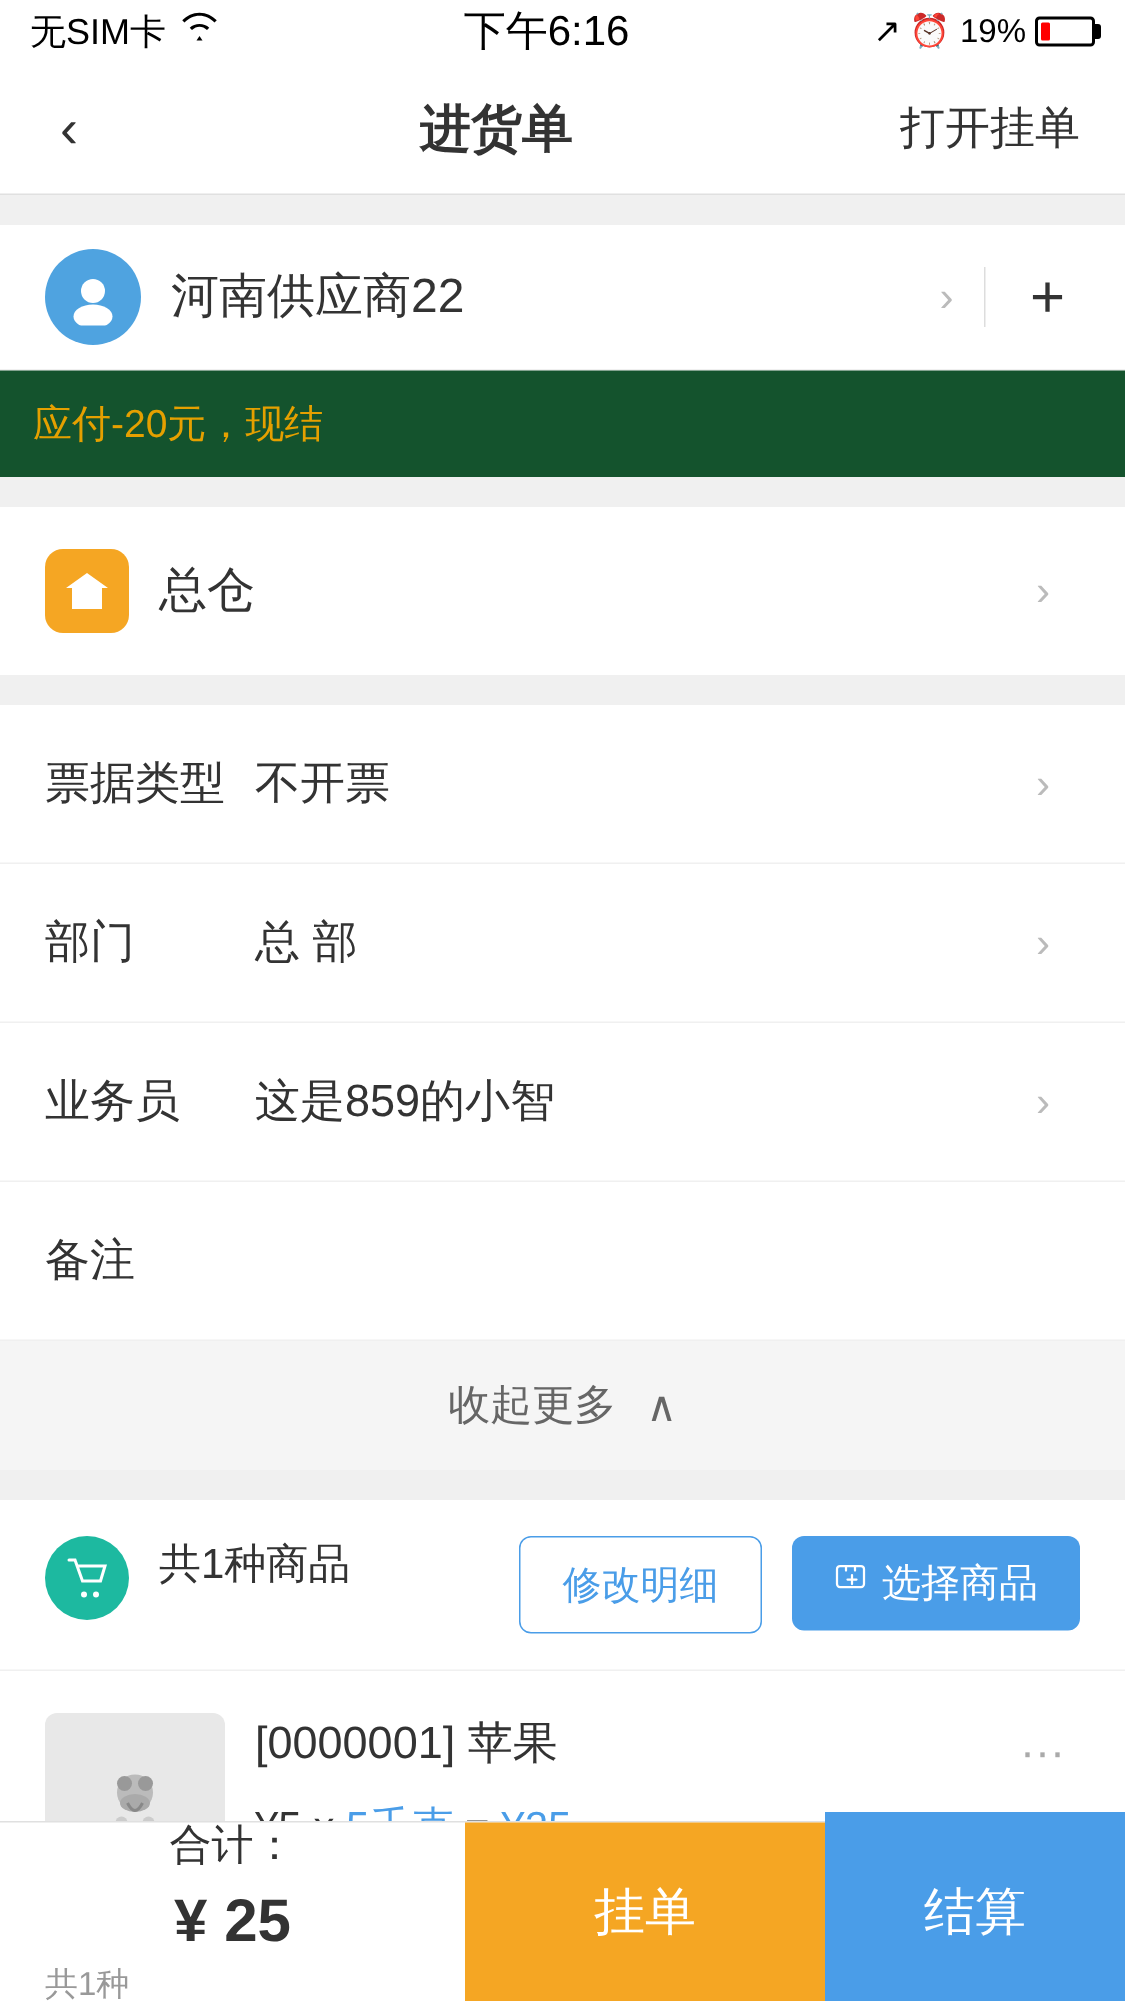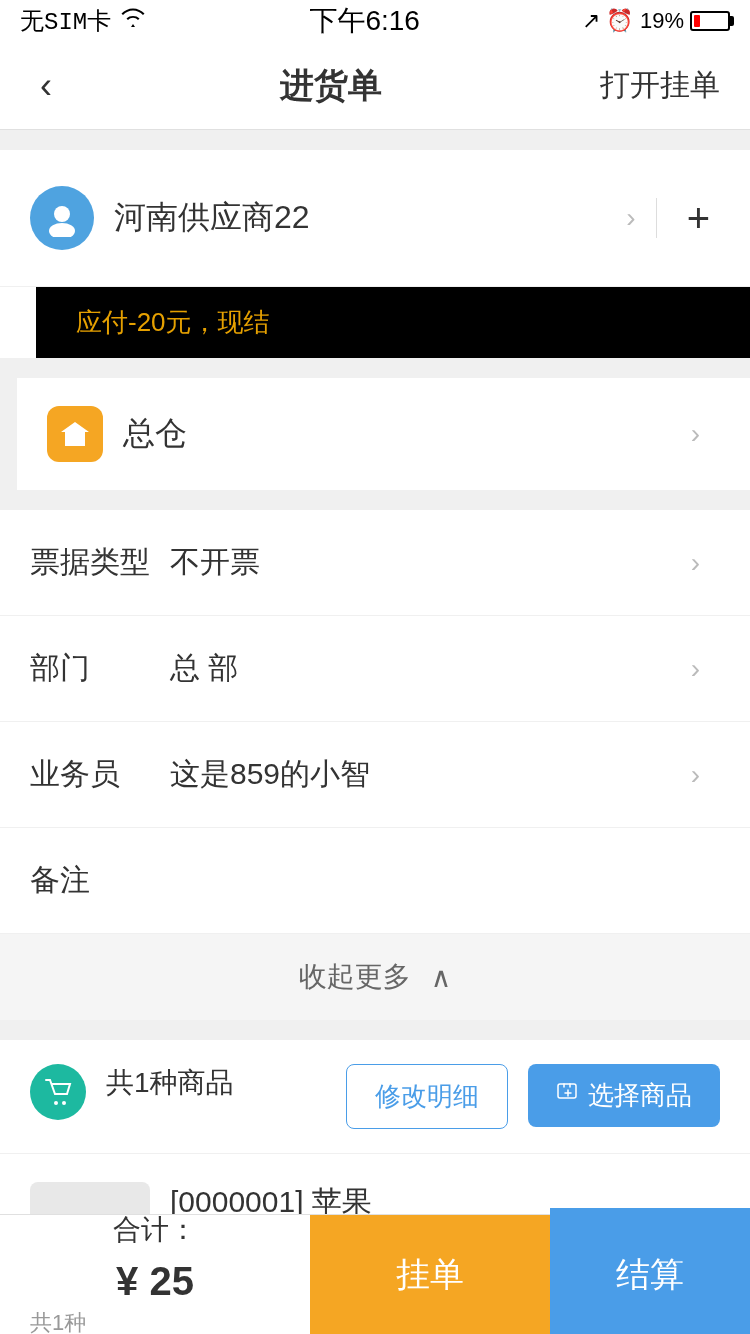--- a/index.html
+++ b/index.html
@@ -18,21 +18,21 @@
       width: 750px;
       height: 42px;
       background: #fff;
       display: flex;
       align-items: center;
       justify-content: space-between;
       padding: 0 20px;
       font-size: 24px;
       color: #000;
     }
-    .status-left { display: flex; align-items: center; gap: 8px; font-family: Liberation Mono, monospace; }
+    .status-left { display: flex; align-items: center; gap: 8px; }
     .status-center { font-size: 28px; font-weight: 500; }
     .status-right { display: flex; align-items: center; gap: 6px; font-size: 22px; }
     .battery-icon {
       width: 40px; height: 20px;
       border: 2px solid #000;
       border-radius: 3px;
       position: relative;
       display: inline-flex;
       align-items: center;
       padding: 2px;
@@ -92,21 +92,21 @@
     
     .card-section {
       background: #fff;
       margin-bottom: 0;
     }
 
     
     .supplier-row {
       display: flex;
       align-items: center;
-      padding: 36px 30px;
+      padding: 16px 30px;
       border-bottom: 1px solid #f0f0f0;
     }
     .supplier-avatar {
       width: 64px;
       height: 64px;
       border-radius: 50%;
       background: #4fa3e0;
       display: flex;
       align-items: center;
       justify-content: center;
@@ -131,34 +131,32 @@
     }
     .divider-vertical {
       width: 1px;
       height: 40px;
       background: #ddd;
       margin-right: 20px;
     }
 
     
     .payment-info {
-      background: #000000;
-      padding: 18px 40px;
+      background: #14532d;
+      padding: 18px 22px;
       font-size: 26px;
       color: #e5a000;
-      margin-left: 36px;
     }
 
     
     .warehouse-row {
       display: flex;
       align-items: center;
       padding: 28px 30px;
       background: #fff;
-      margin-left: 17px;
     }
     .warehouse-icon {
       width: 56px;
       height: 56px;
       border-radius: 12px;
       background: #f5a623;
       display: flex;
       align-items: center;
       justify-content: center;
       margin-right: 20px;

